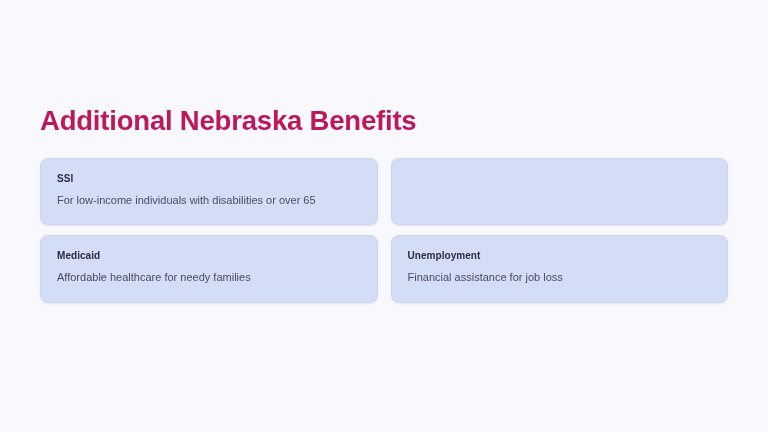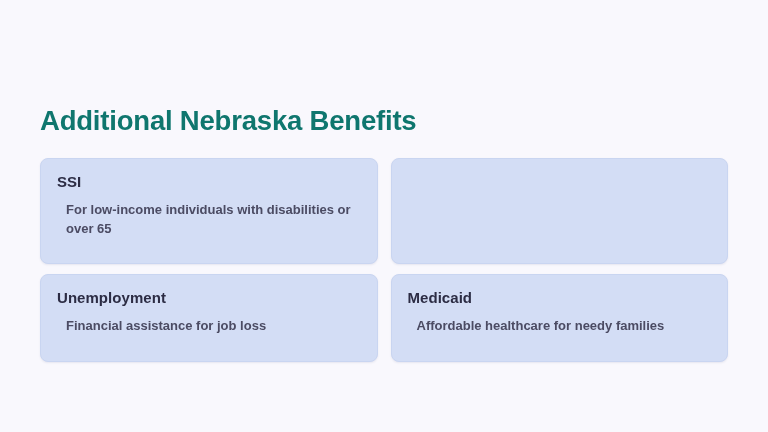--- a/index.html
+++ b/index.html
@@ -26,21 +26,21 @@
 
   .slide-title {
     position: absolute;
     left: 40px;
     top: 105px;
     margin: 0;
     font-size: 27.5px;
     line-height: 1.15;
     font-weight: 700;
     letter-spacing: -0.2px;
-    color: #0f766e;
+    color: #be185d;
     white-space: nowrap;
   }
 
   .card-grid {
     position: absolute;
     left: 40px;
     top: 158px;
     width: 688px;
     display: flex;
     flex-direction: column;
@@ -59,32 +59,32 @@
     background: #d3ddf5;
     border: 1px solid #c9d5f1;
     border-radius: 8px;
     box-sizing: border-box;
     padding: 14px 16px 16px 16px;
     box-shadow: 0 1px 2px rgba(70, 80, 130, 0.10);
   }
 
   .card-heading {
     margin: 0 0 7px 0;
-    font-size: 15px;
+    font-size: 10px;
     line-height: 1.2;
     font-weight: 700;
     color: #2c2c44;
     letter-spacing: 0.05px;
   }
 
   .card-desc {
-    margin: 9px;
-    font-size: 13px;
+    margin: 0;
+    font-size: 11px;
     line-height: 1.48;
-    font-weight: 700;
+    font-weight: 400;
     color: #4b4b63;
   }
 </style>
 </head>
 <body>
 
 <div class="slide">
 
   <h1 class="slide-title">Additional Nebraska Benefits</h1>
 
@@ -98,26 +98,26 @@
       </div>
 
       <div class="card">
       </div>
 
     </div>
 
     <div class="card-row">
 
       <div class="card">
-        <p class="card-heading">Unemployment</p>
-        <p class="card-desc">Financial assistance for job loss</p>
+        <p class="card-heading">Medicaid</p>
+        <p class="card-desc">Affordable healthcare for needy families</p>
       </div>
 
       <div class="card">
-        <p class="card-heading">Medicaid</p>
-        <p class="card-desc">Affordable healthcare for needy families</p>
+        <p class="card-heading">Unemployment</p>
+        <p class="card-desc">Financial assistance for job loss</p>
       </div>
 
     </div>
 
   </div>
 
 </div>
 
 </body></html>

